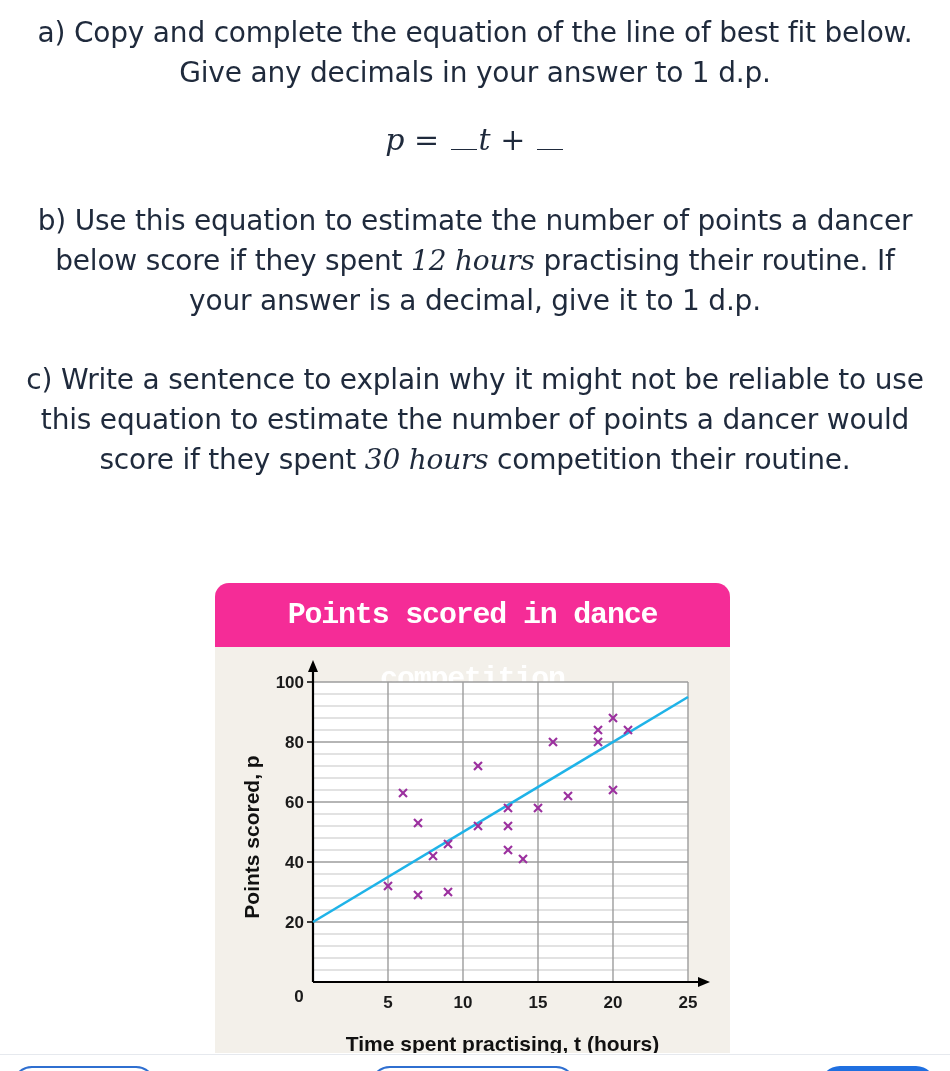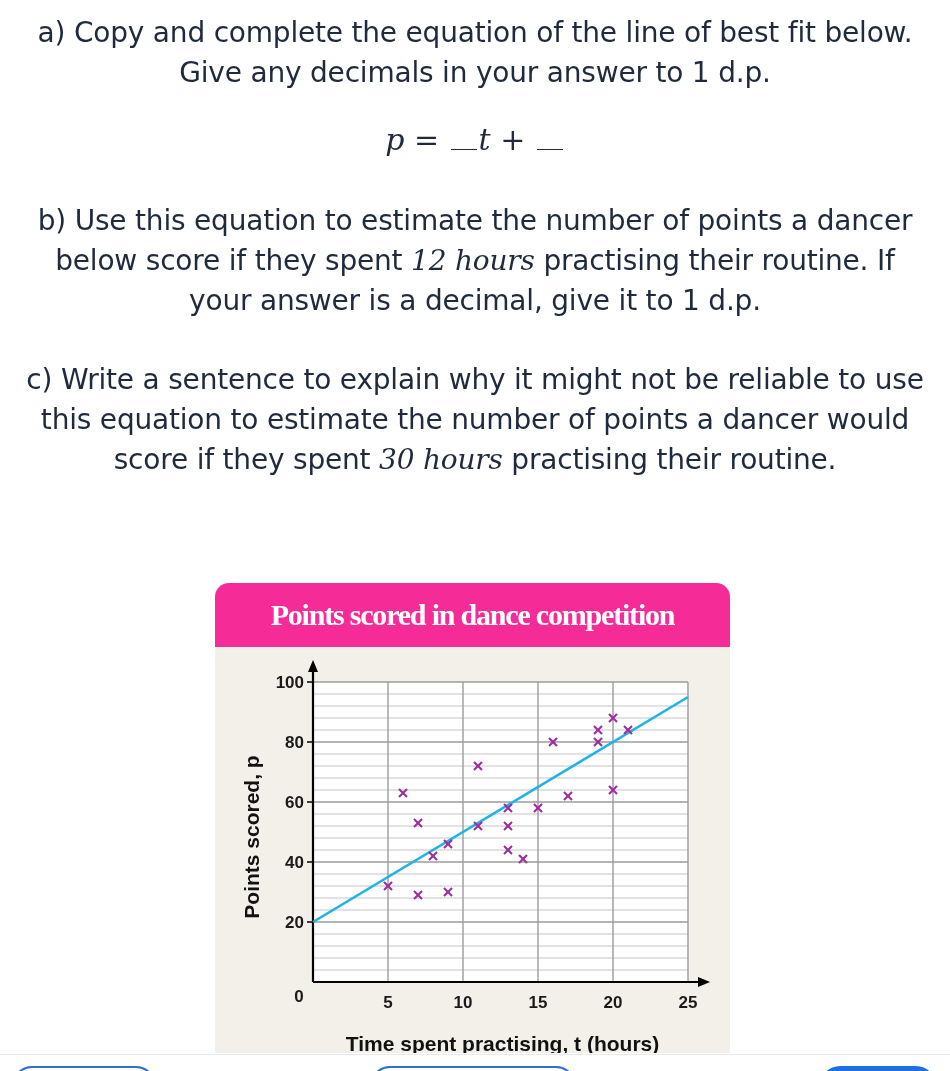--- a/index.html
+++ b/index.html
@@ -28,21 +28,21 @@
   .equation .var { font-style: italic; }
   .equation .blank { display: inline-block; width: 26px; border-bottom: 1.5px solid #1f2a3c; height: 22px; vertical-align: baseline; margin: 0 2px; }
 
   .chart-card {
     position: absolute; left: 215px; top: 583px; width: 515px; height: 470px;
     background: #f3f0ea; border-radius: 14px 14px 0 0; overflow: hidden;
   }
   .chart-header {
     height: 64px; background: #f52c97;
     color: #ffffff; text-align: center;
-    font-family: Liberation Serif, serif;
+    font-family: Liberation Mono, monospace;
     font-weight: bold; font-size: 30px; line-height: 64px;
     letter-spacing: -1.2px;
   }
   .chart-svg { position: absolute; left: 0; top: 0; }
   .axis-text { font-family: "Liberation Sans", sans-serif; font-weight: bold; font-size: 17px; fill: #1a1a1a; }
   .axis-label { font-family: "Liberation Sans", sans-serif; font-weight: bold; font-size: 21px; fill: #111; }
   .marker { stroke: #9b2f9e; stroke-width: 2.2; }
 
   .bottom-sep { position: absolute; left: 0; top: 1054px; width: 950px; height: 1px; background: #e6e9ee; }
   .btn {
@@ -65,21 +65,21 @@
   <span class="blank"></span><span class="var">t</span>
   <span>+</span>
   <span class="blank"></span>
 </div>
 
 <div class="question q-b">
   <span>b) Use this equation to estimate the number of points a dancer below score if they spent </span><span class="math">12 hours</span><span> practising their routine. If your answer is a decimal, give it to 1 d.p.</span>
 </div>
 
 <div class="question q-c">
-  <span>c) Write a sentence to explain why it might not be reliable to use this equation to estimate the number of points a dancer would score if they spent </span><span class="math">30 hours</span><span> practising their routine.</span>
+  <span>c) Write a sentence to explain why it might not be reliable to use this equation to estimate the number of points a dancer would score if they spent </span><span class="math">30 hours</span><span> competition their routine.</span>
 </div>
 
 <div class="chart-card">
   <div class="chart-header">Points scored in dance competition</div>
   <svg class="chart-svg" id="chart-svg" width="515" height="470">
       <rect x="98" y="99" width="375" height="300" fill="#ffffff"></rect>
       <line x1="98" x2="473" y1="387" y2="387" stroke="#d9d9d9" stroke-width="1.3"></line>
       <line x1="98" x2="473" y1="375" y2="375" stroke="#d9d9d9" stroke-width="1.3"></line>
       <line x1="98" x2="473" y1="363" y2="363" stroke="#d9d9d9" stroke-width="1.3"></line>
       <line x1="98" x2="473" y1="351" y2="351" stroke="#d9d9d9" stroke-width="1.3"></line>

